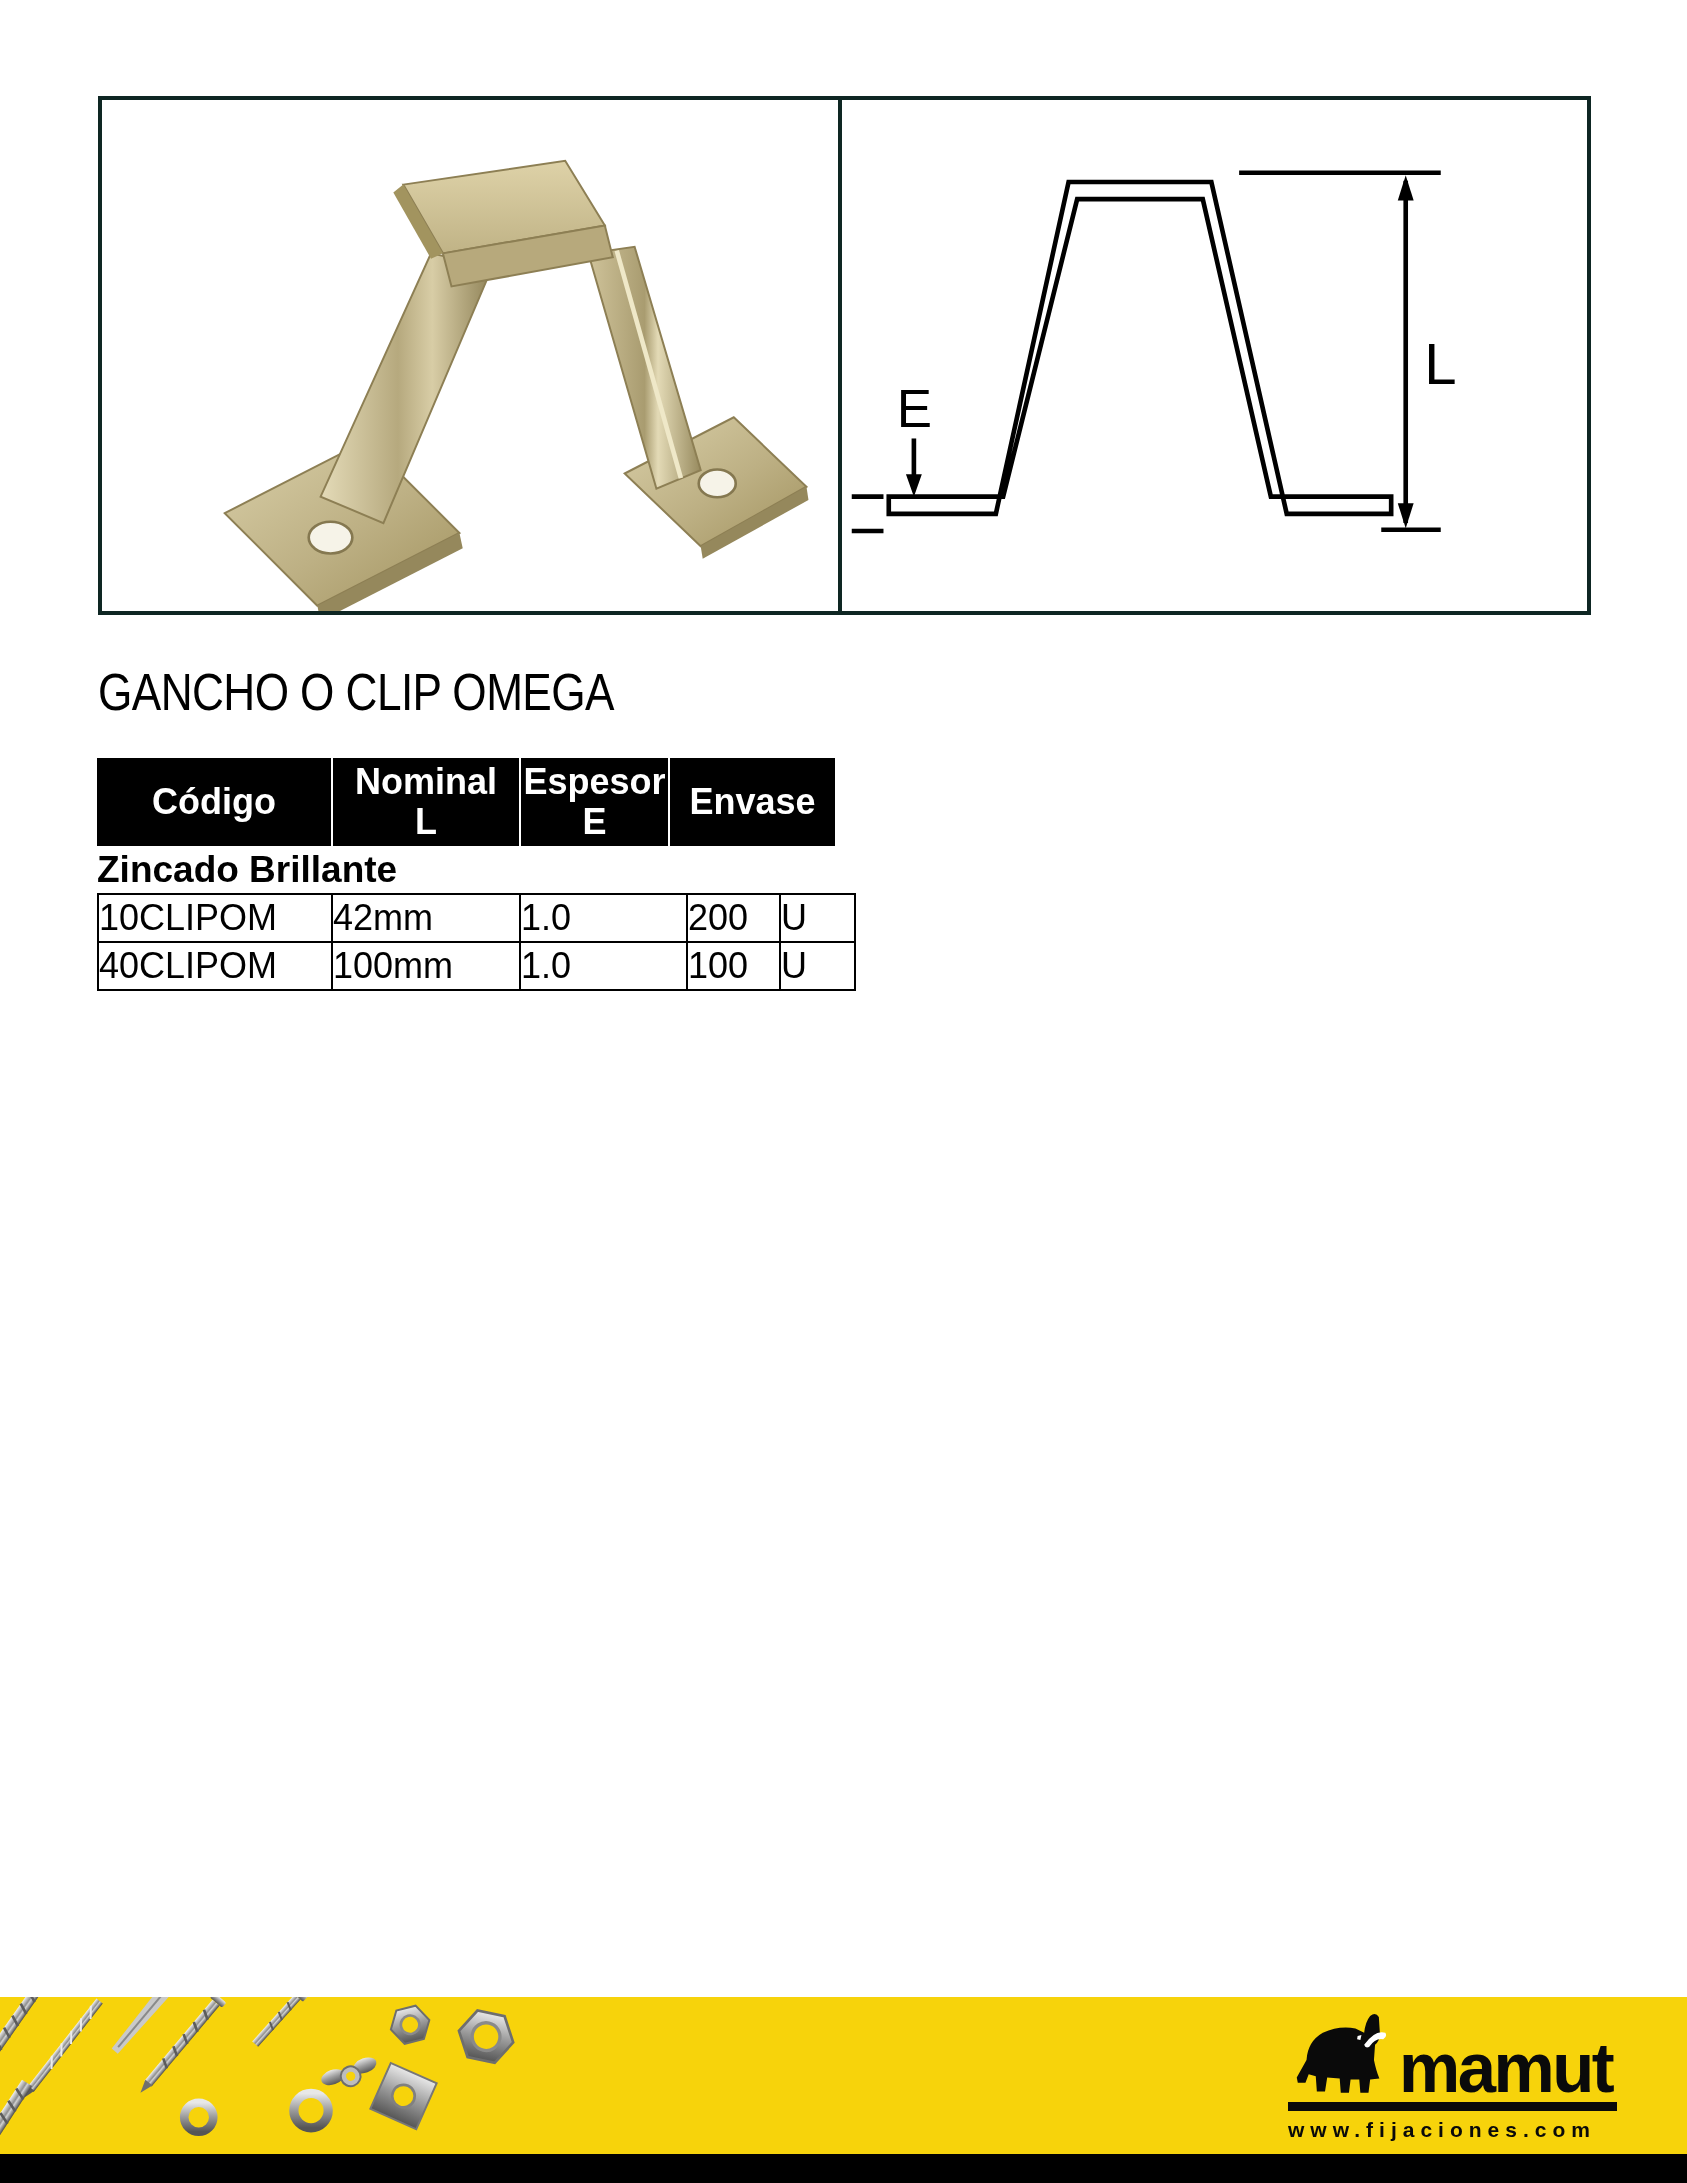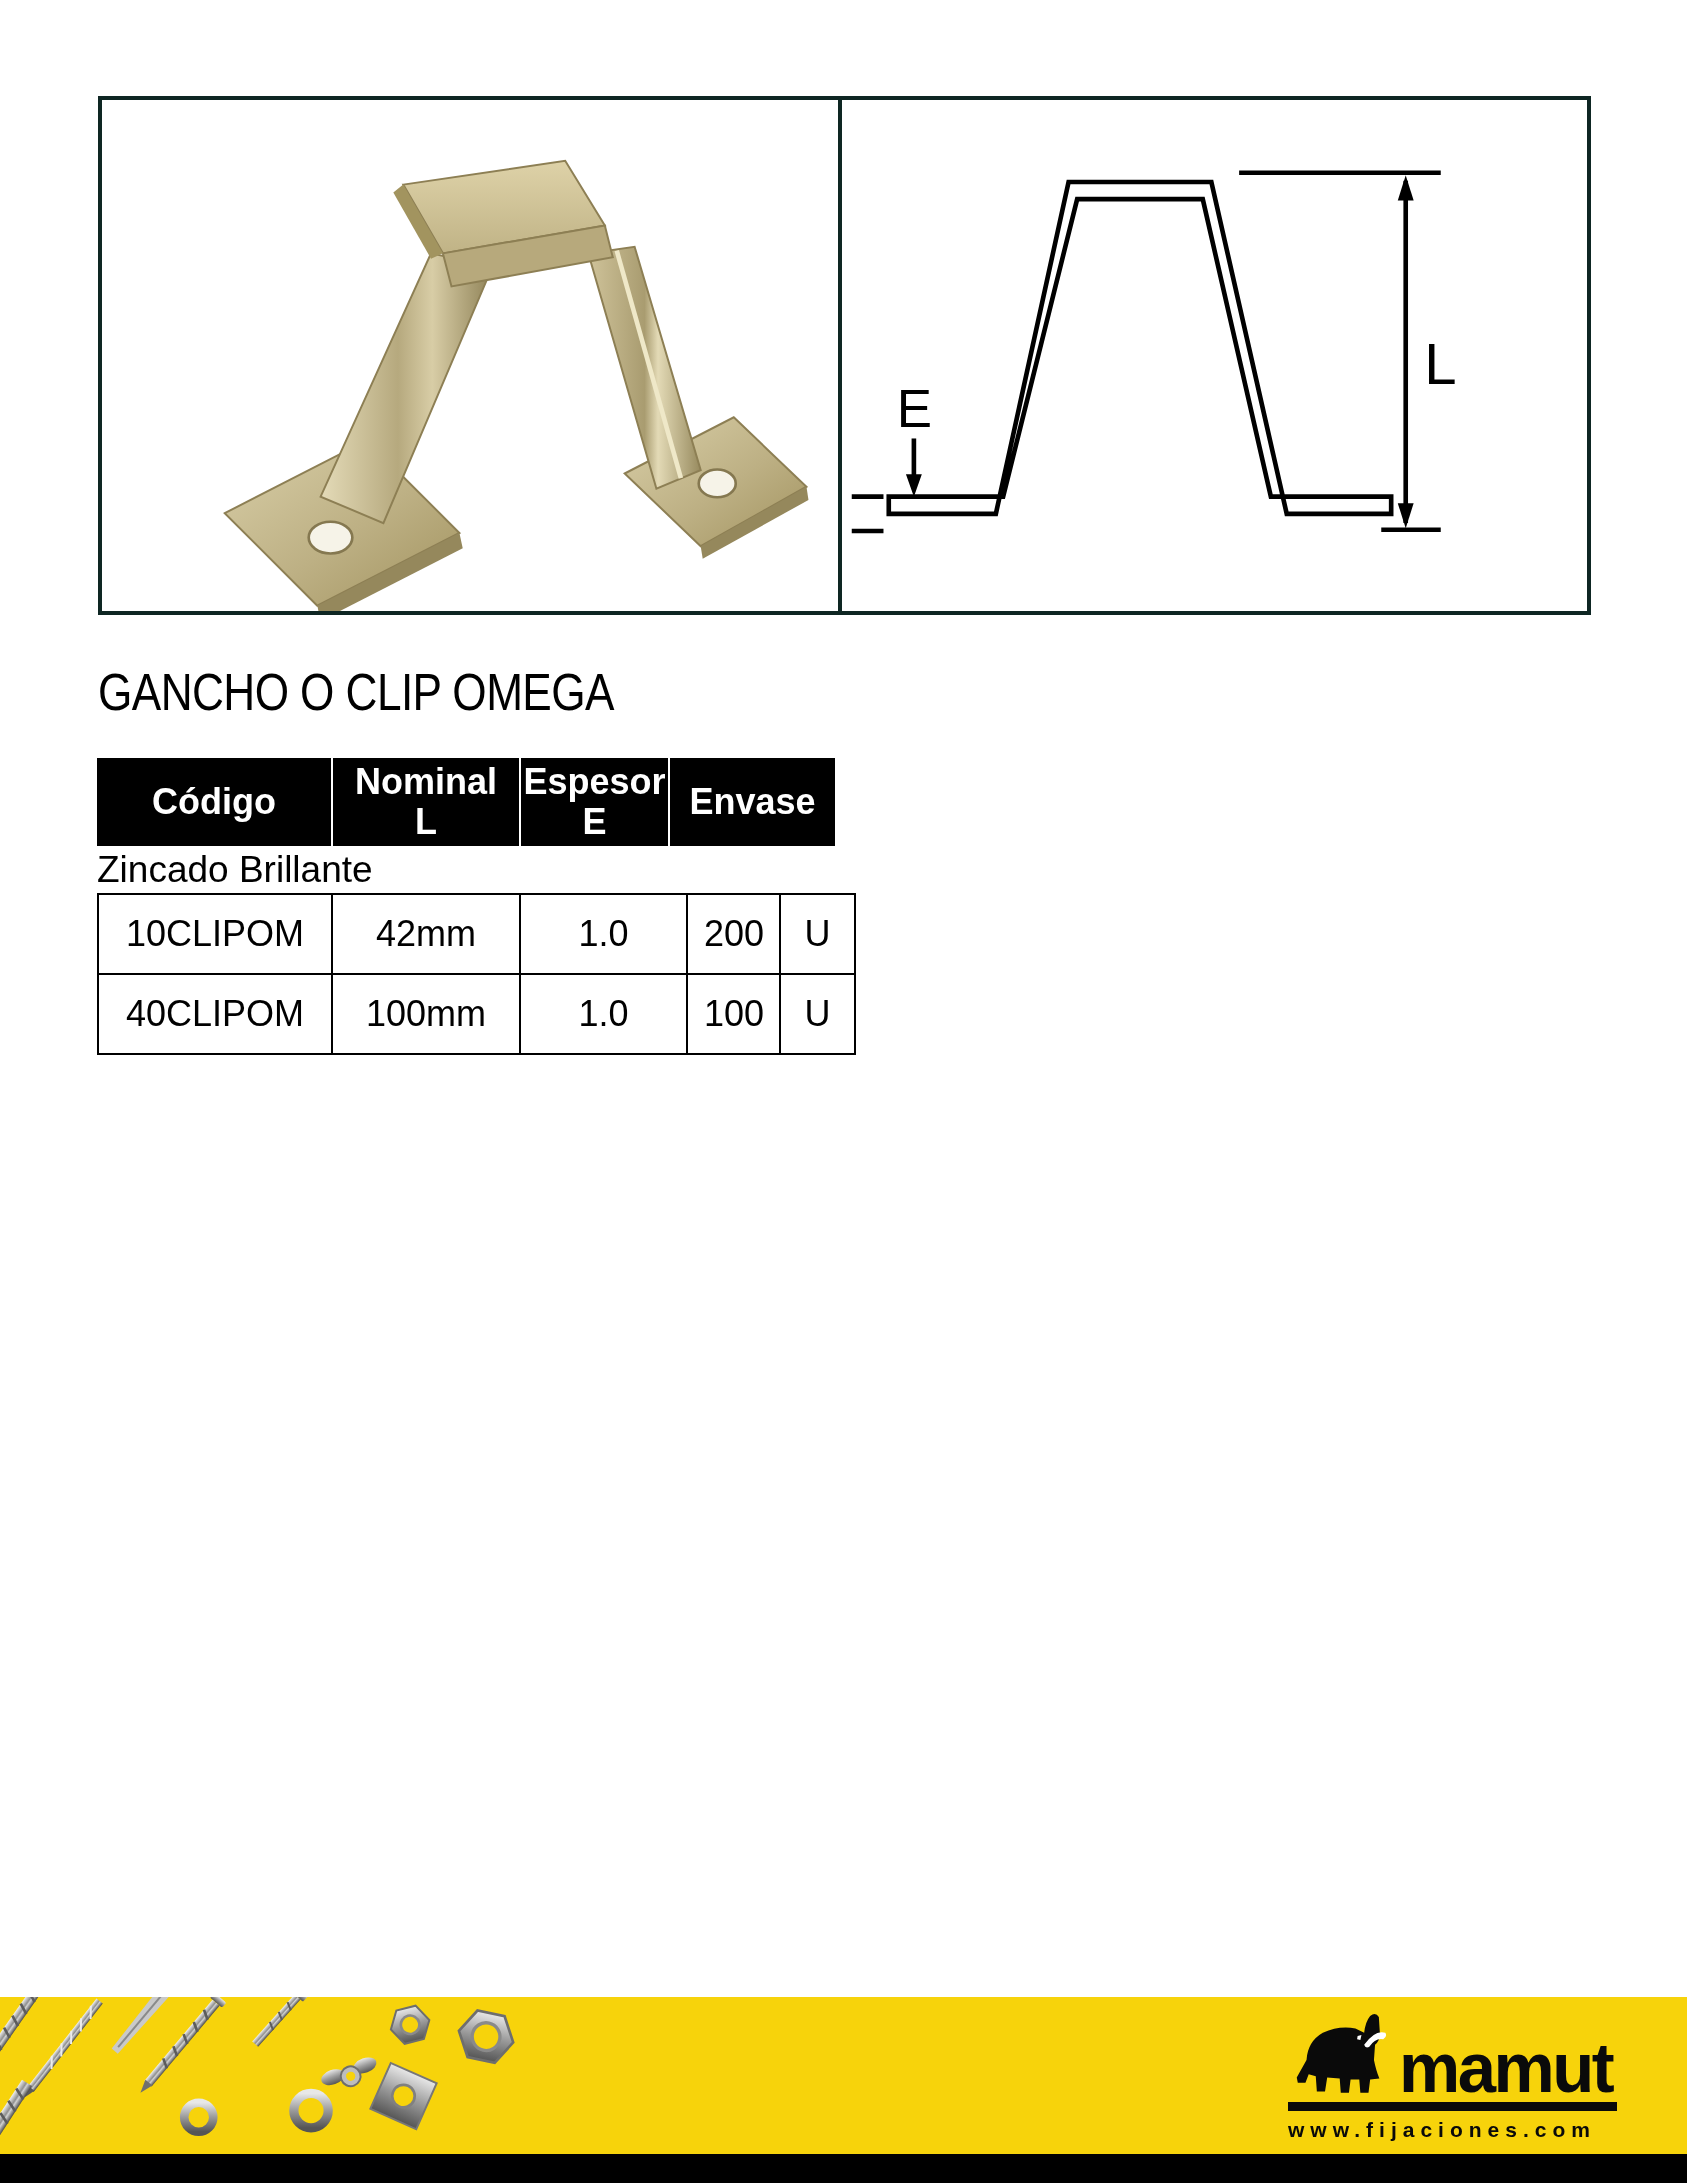--- a/index.html
+++ b/index.html
@@ -32,31 +32,31 @@
   }
   .th-cell{
     background:#000;color:#fff;font-weight:bold;font-size:36px;line-height:1.12;
     display:flex;flex-direction:column;justify-content:center;align-items:center;
     box-sizing:border-box;text-align:left;
   }
   .th-cell.sep{border-left:2.6px solid #fff;}
   .w-codigo{width:234px;} .w-nominal{width:188px;} .w-espesor{width:149px;} .w-envase{width:167px;}
 
   .section-label{
-    position:absolute;left:97px;top:849px;font-size:37px;font-weight:normal;white-space:nowrap;text-align:center;
+    position:absolute;left:97px;top:849px;font-size:37px;font-weight:bold;white-space:nowrap;text-align:center;
   }
 
   
   .data-table{
     position:absolute;left:97px;top:893px;border-collapse:collapse;table-layout:fixed;
     width:756px;
   }
   .data-table td{
-    border:2.6px solid #000;font-size:36px;text-align:center;vertical-align:middle;
-    height:46px;padding:16px;overflow:hidden;white-space:nowrap;
+    border:2.6px solid #000;font-size:36px;vertical-align:middle;
+    height:46px;padding:0;overflow:hidden;white-space:nowrap;
   }
 
   
   .footer-band{
     position:absolute;left:0;top:1997px;width:1687px;height:178px;background:#f7d30b;overflow:hidden;
   }
   .hardware-strip{position:absolute;left:0;top:0;width:556px;height:144px;}
   .logo-block{position:absolute;right:70px;top:13.2px;width:329px;}
   .logo-row{display:flex;align-items:flex-end;height:87px;}
   .mammoth{width:111px;height:87px;flex:0 0 auto;}

